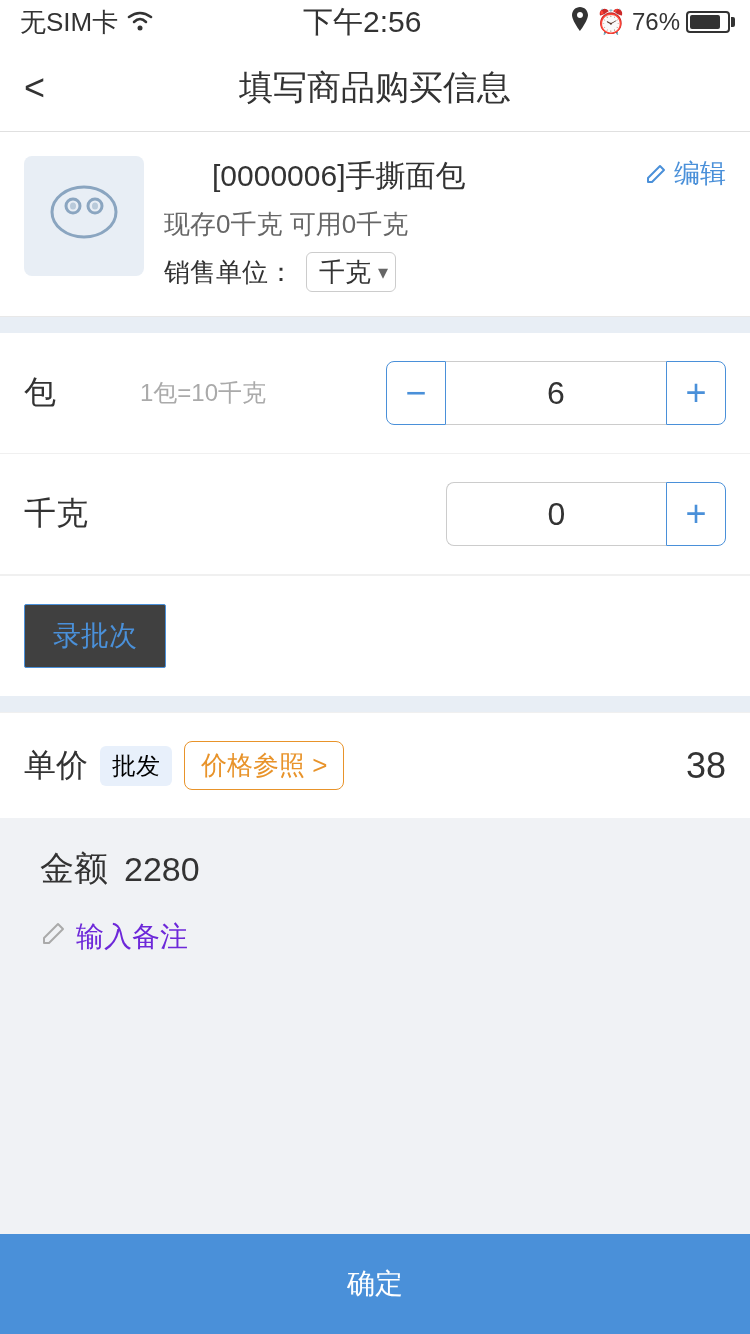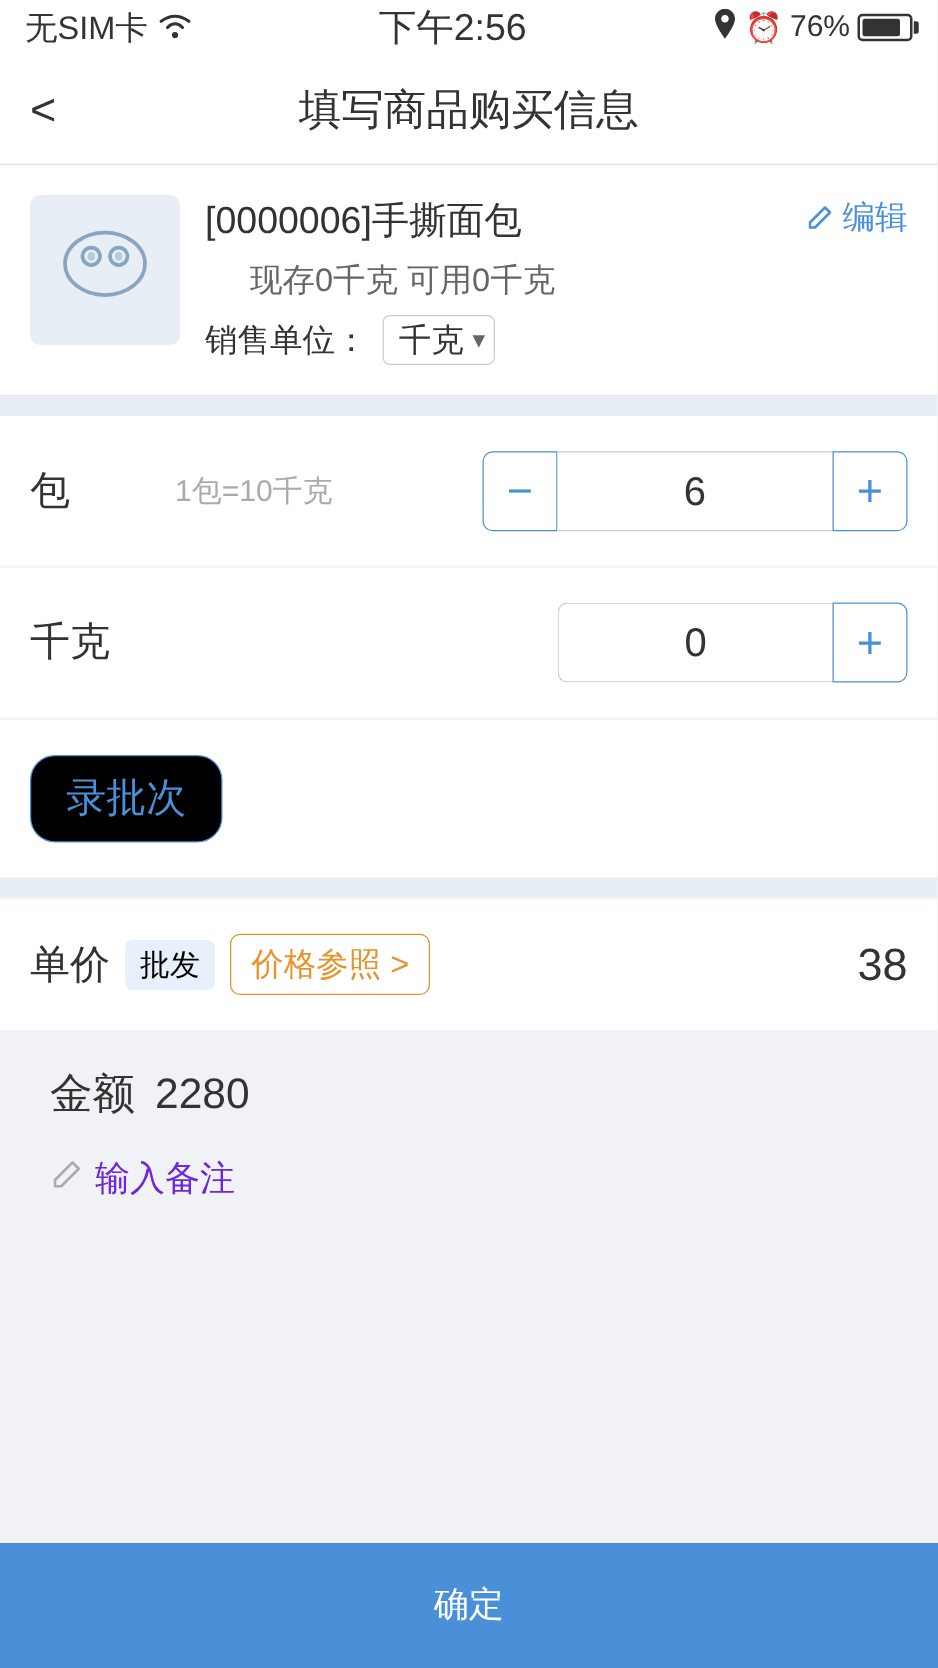--- a/index.html
+++ b/index.html
@@ -83,39 +83,39 @@
     }
     .product-img-inner {
       font-size: 40px;
       color: #8aa5c0;
     }
     .product-info { flex: 1; }
     .product-name-row {
       display: flex;
       justify-content: space-between;
       align-items: flex-start;
+      margin-left: 48px;
     }
     .product-name {
       font-size: 30px;
       font-weight: 500;
       color: #333;
     }
     .edit-btn {
       font-size: 26px;
       color: #4a90d9;
       display: flex;
       align-items: center;
       gap: 4px;
       cursor: pointer;
     }
     .product-stock {
       font-size: 26px;
       color: #666;
       margin-top: 10px;
-      margin-left: 36px;
     }
     .product-unit-row {
       display: flex;
       align-items: center;
       margin-top: 10px;
       font-size: 26px;
       color: #333;
       gap: 12px;
     }
     .unit-select {
@@ -236,25 +236,25 @@
       padding: 28px 24px;
       background: #fff;
       border-top: 1px solid #f0f0f0;
     }
     .summary-text {
       font-size: 32px;
       color: #333;
     }
     .batch-btn {
       border: 1.5px solid #4a90d9;
-      border-radius: 20px;
+      border-radius: 2px;
       color: #4a90d9;
-      font-size: 32px;
+      font-size: 28px;
       padding: 12px 28px;
-      background: #000000;
+      background: #404040;
       cursor: pointer;
     }
 
     
     .price-section {
       background: #fff;
       padding: 28px 24px;
       border-top: 1px solid #f0f0f0;
       display: flex;
       align-items: center;

